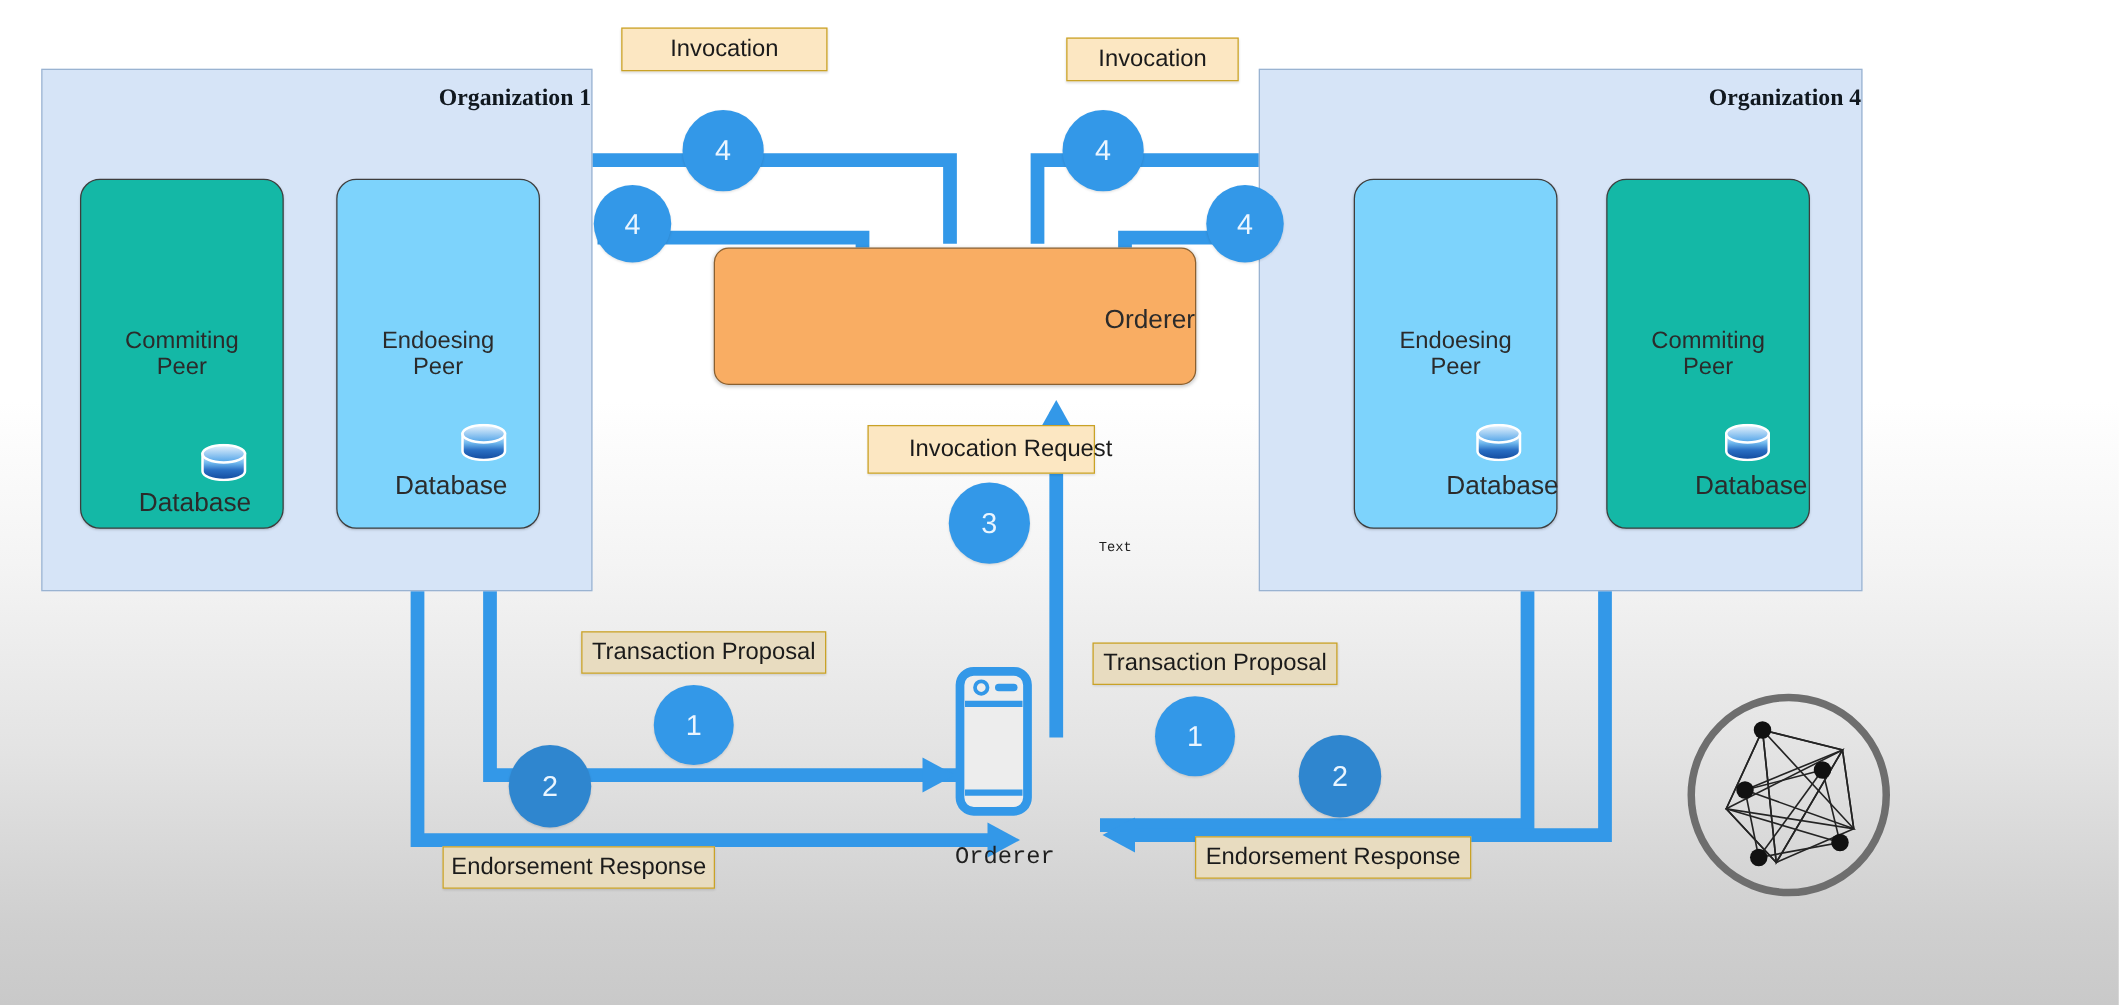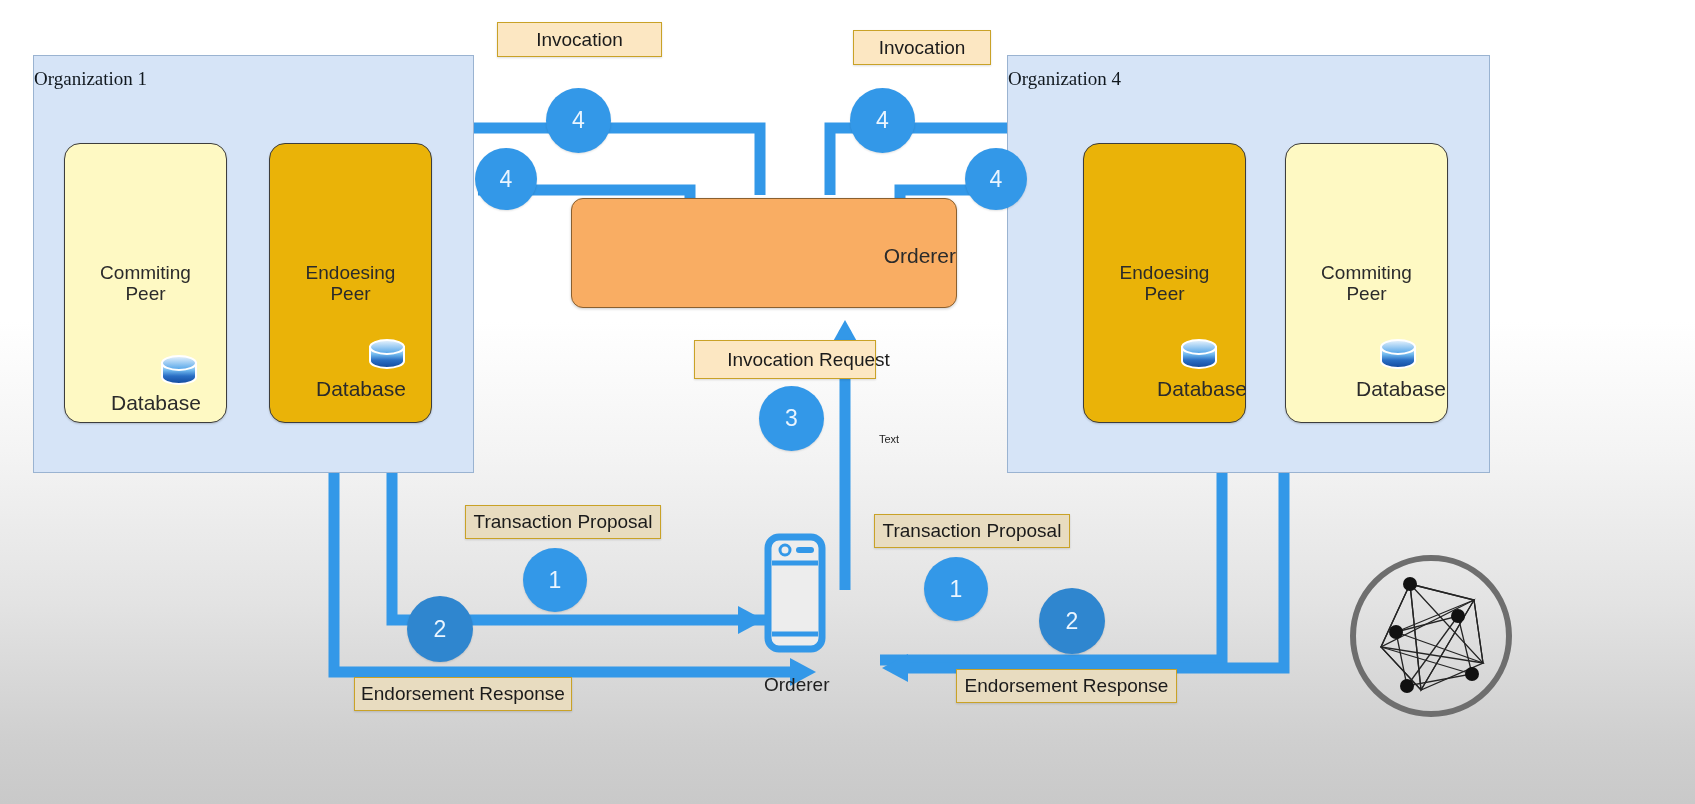--- a/index.html
+++ b/index.html
@@ -14,35 +14,35 @@
 
   
   .org{
     position:absolute;
     background:#d6e4f7;
     border:1px solid #9ab3d1;
     box-sizing:border-box;
   }
   .org-title{
     position:absolute;left:0;right:0;top:12px;
-    text-align:left;
+    text-align:right;
     font-family:"Liberation Serif",serif;
-    font-weight:normal;font-size:19px;color:#11181f;
+    font-weight:bold;font-size:19px;color:#11181f;
   }
 
   
   .peer{
     position:absolute;
     border:1px solid #3d3d3d;
     border-radius:16px;
     box-sizing:border-box;
     box-shadow:0 1px 2px rgba(0,0,0,.18);
   }
-  .peer.yellow{background:#fef9c3;}
-  .peer.green{background:#eab308;}
+  .peer.yellow{background:#14b8a6;}
+  .peer.green{background:#7dd3fc;}
   .peer-title{
     position:absolute;left:0;right:0;top:118px;
     text-align:center;font-size:19px;color:#2b2b2b;line-height:1.12;
   }
   .db-icon{position:absolute;width:38px;height:30px;}
   .db-label{position:absolute;font-size:21px;color:#2b2b2b;white-space:nowrap;}
 
   
   .orderer{
     position:absolute;
@@ -73,21 +73,21 @@
   .badge{
     position:absolute;border-radius:50%;
     background:#3398e8;
     display:flex;align-items:center;justify-content:center;
     color:#eaf5ff;font-size:23px;
     box-shadow:0 1px 2px rgba(0,0,0,.12);
   }
   .badge.b2{background:#2f86cf;}
 
   
-  .plain{position:absolute;color:#1f1f1f;white-space:nowrap;}
+  .plain{position:absolute;color:#1f1f1f;white-space:nowrap;font-family:Liberation Mono, monospace;}
   .client-label{font-size:19px;}
   .text-tiny{font-size:11px;}
 
   
   .phone{position:absolute;}
 
   
   .logo{position:absolute;}
 </style>
 </head>

